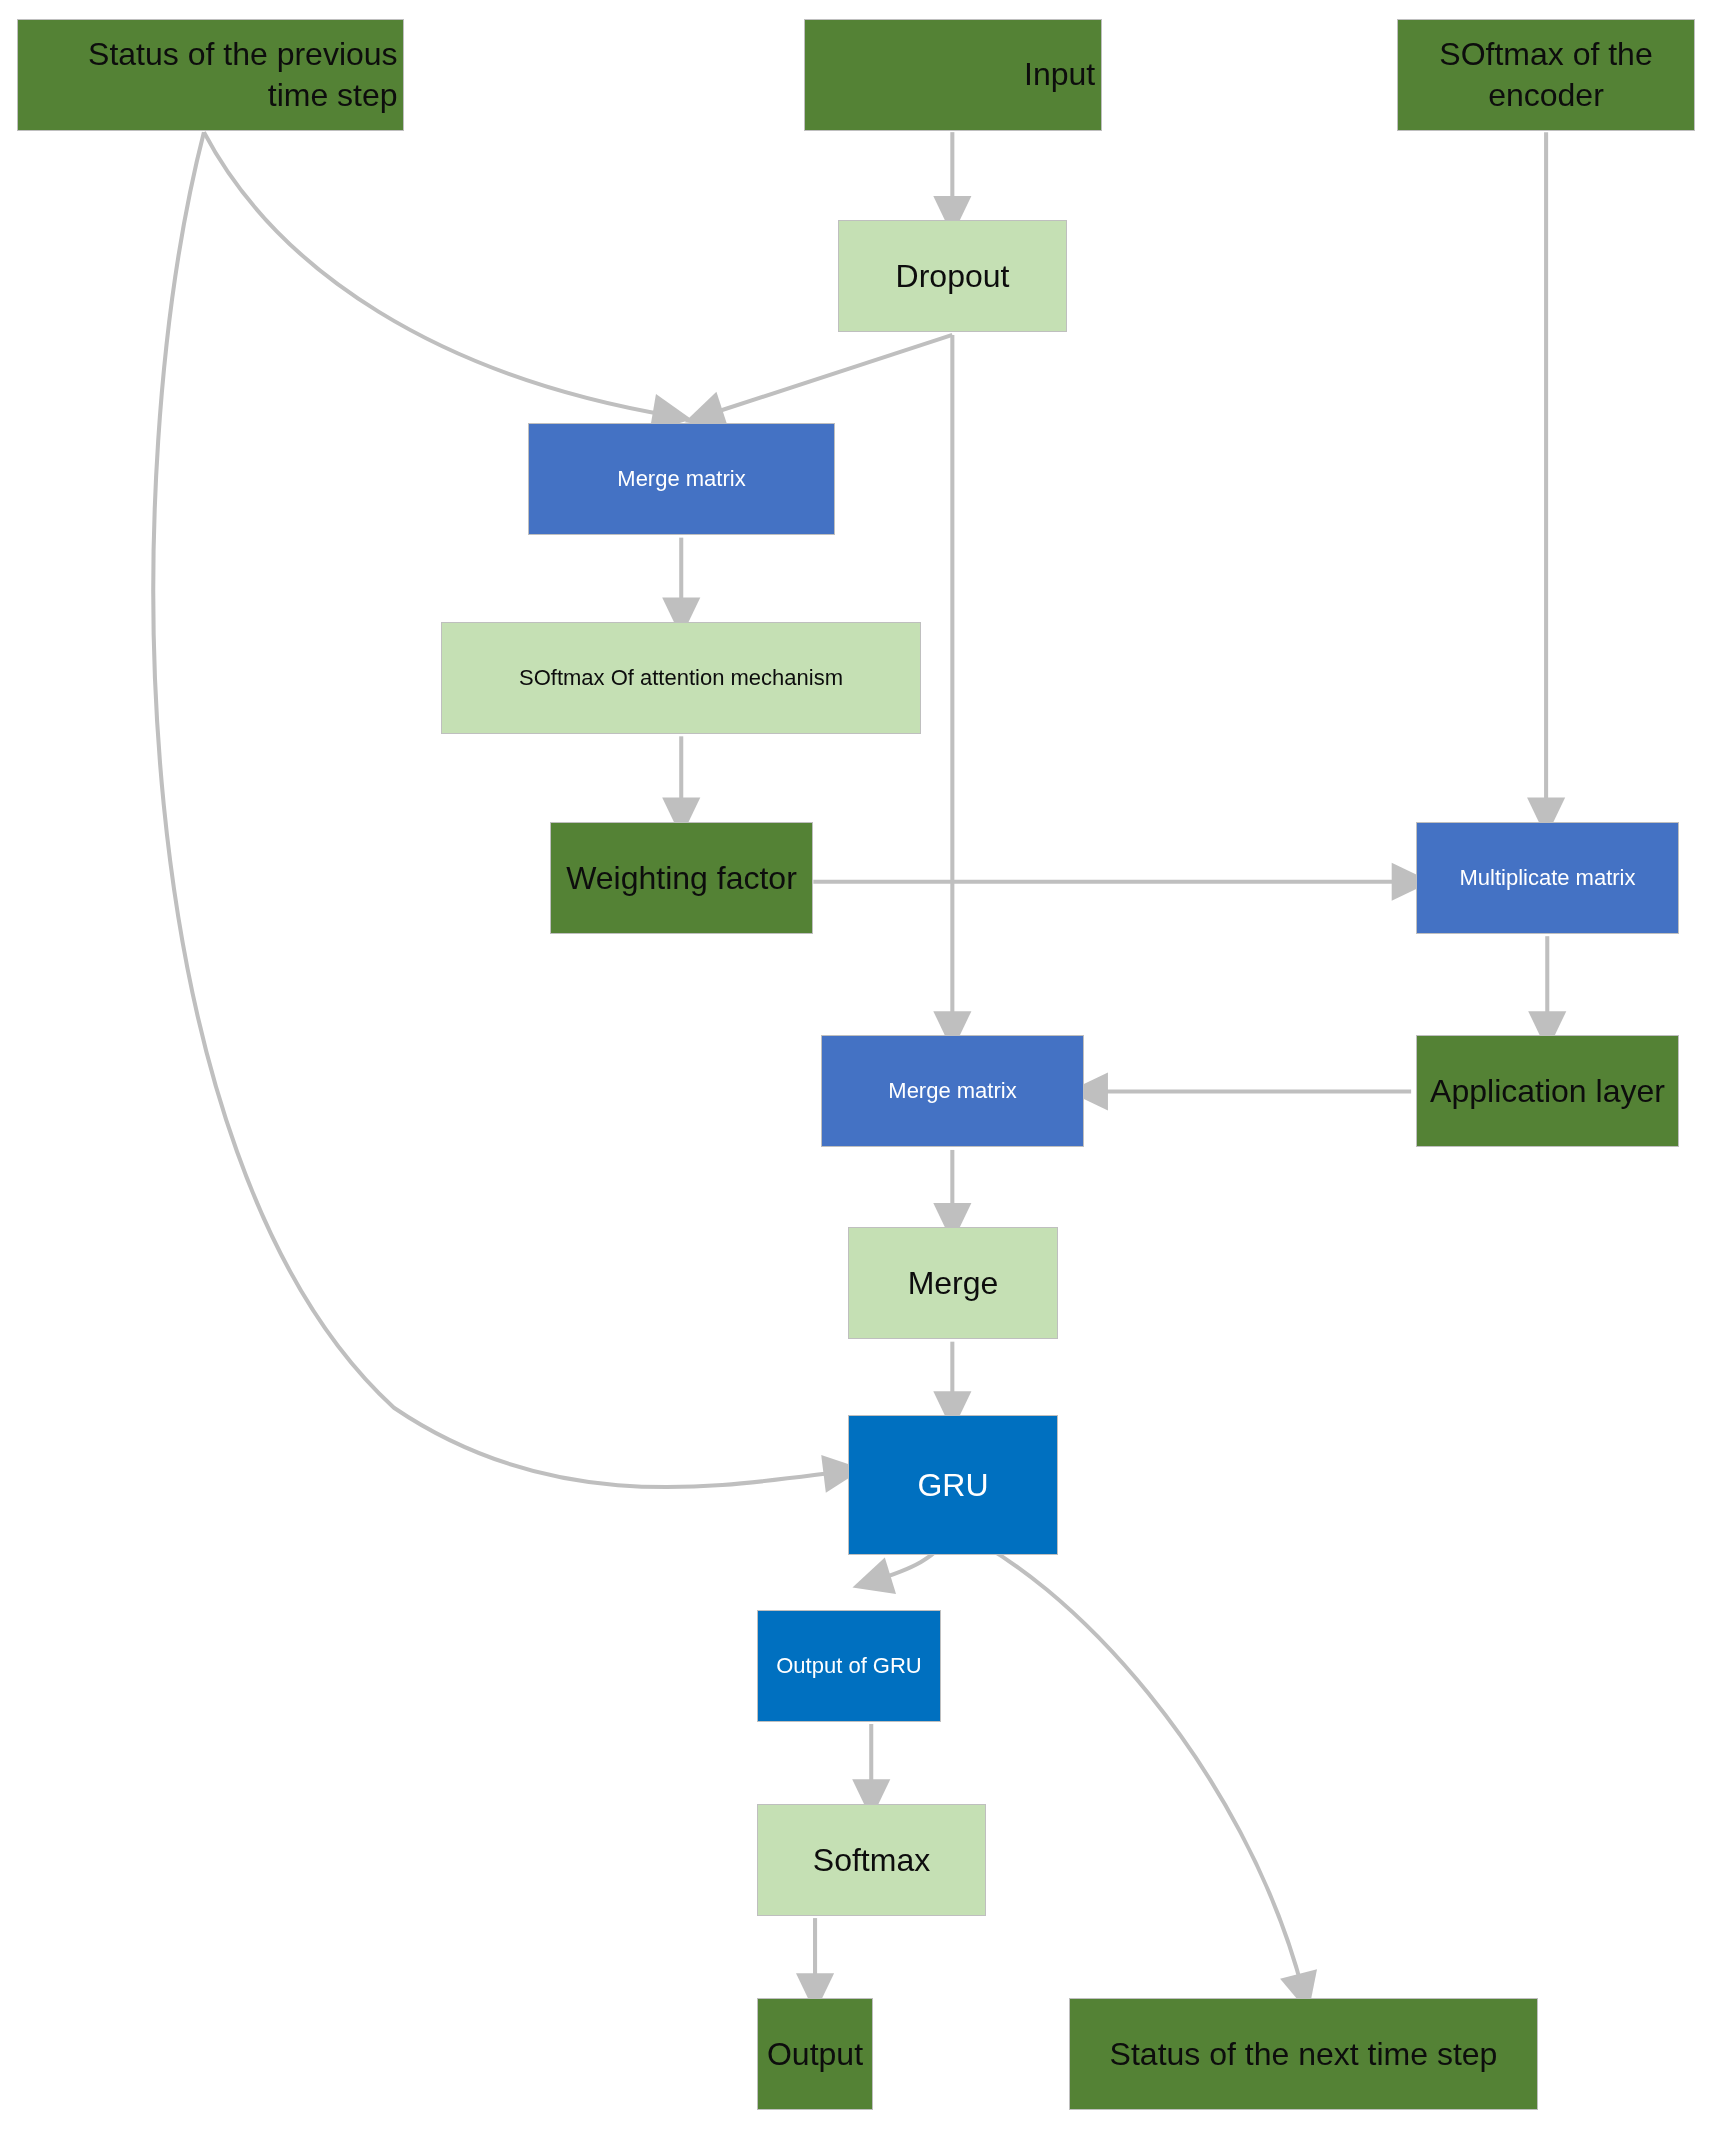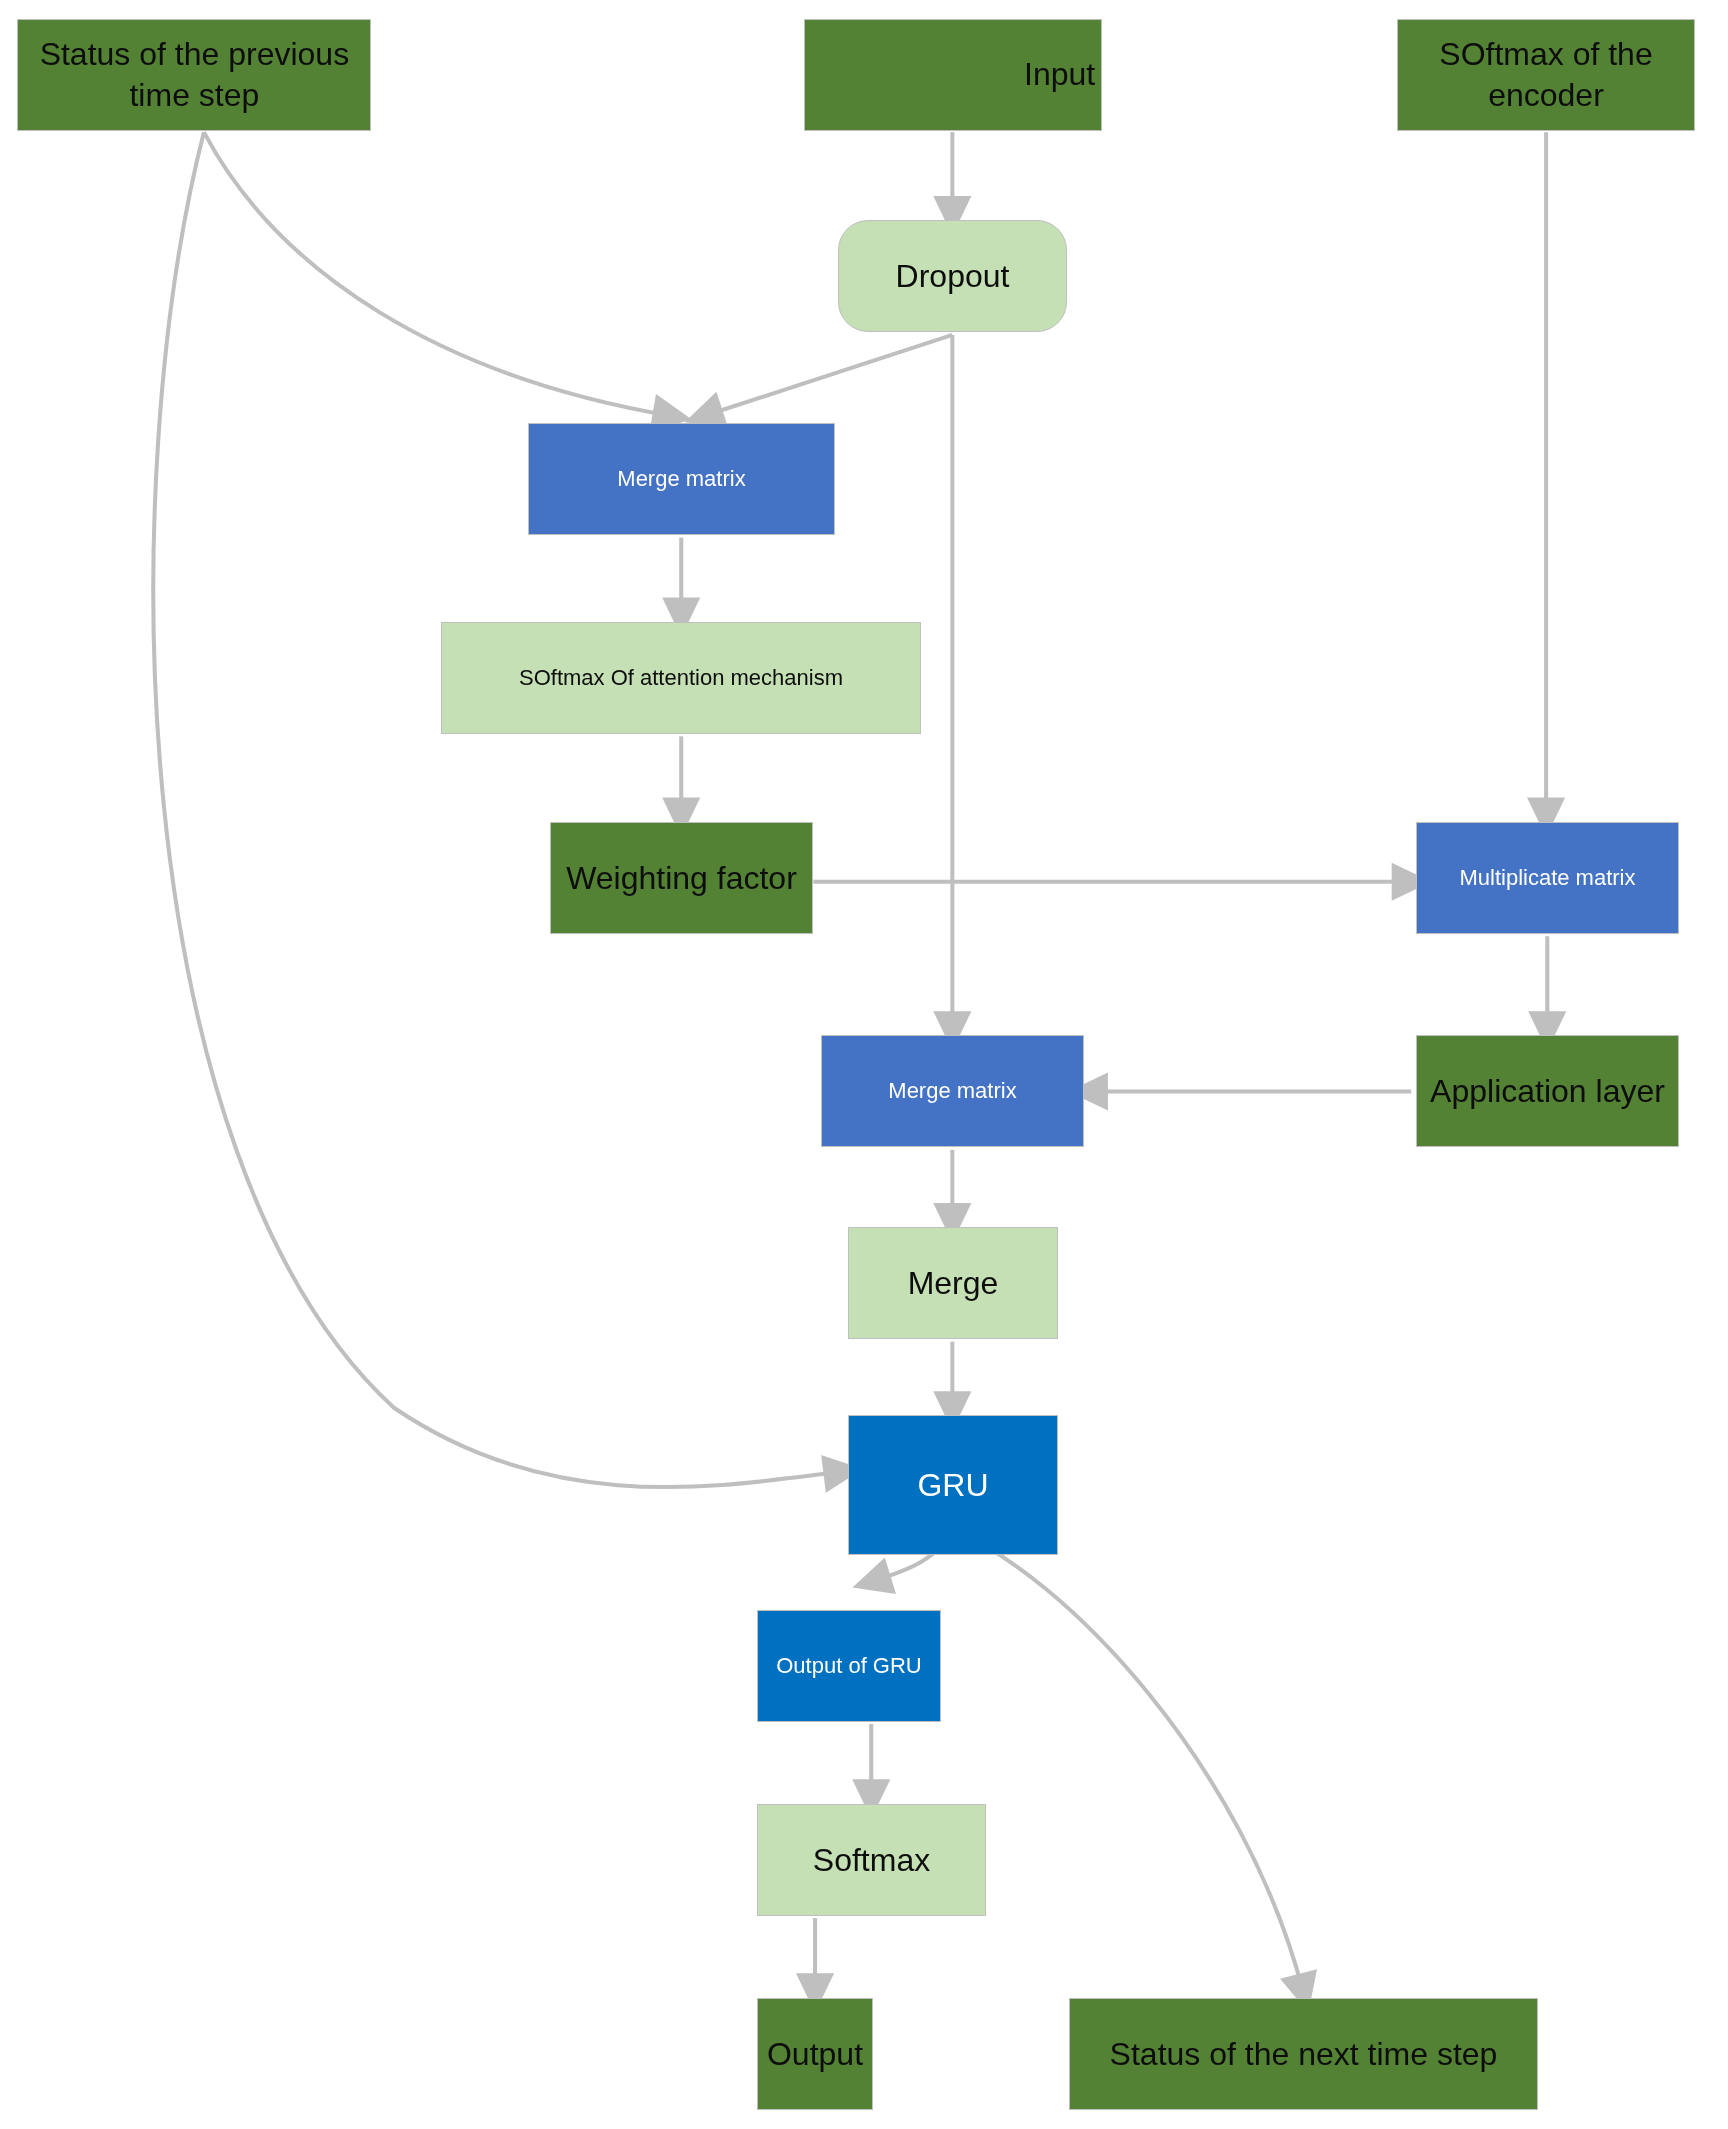--- a/index.html
+++ b/index.html
@@ -59,33 +59,33 @@
       <path d="M1644,2641 C1620,2690 1570,2710 1505,2730"></path>
 
       <path d="M1644,2641 C1840,2720 2150,3050 2250,3440"></path>
 
       <path d="M1504,2976 L1504,3105"></path>
 
       <path d="M1407,3311 L1407,3440"></path>
     </g>
   </svg>
 
-  <div class="node green-dark t56" style="left:17.4px;top:18.5px;width:354px;height:112px;">
+  <div class="node green-dark t56" style="left:17.4px;top:18.5px;width:387px;height:112px;text-align:right;">
     <span class="lbl">Status of the previous time step</span>
   </div>
 
   <div class="node green-dark t56" style="left:804px;top:18.5px;width:298px;height:112px;justify-content:flex-end;">
     <span class="lbl">Input</span>
   </div>
 
   <div class="node green-dark t56" style="left:1397px;top:18.5px;width:298px;height:112px;">
     <span class="lbl">SOftmax of the encoder</span>
   </div>
 
-  <div class="node green-light t56" style="left:838px;top:220px;width:229px;height:112px;border-radius:30px;">
+  <div class="node green-light t56" style="left:838px;top:220px;width:229px;height:112px;">
     <span class="lbl">Dropout</span>
   </div>
 
   <div class="node blue-mid t54" style="left:528px;top:423px;width:307px;height:112px;">
     <span class="lbl">Merge matrix</span>
   </div>
 
   <div class="node green-light t54" style="left:441px;top:622px;width:480px;height:112px;">
     <span class="lbl">SOftmax Of attention mechanism</span>
   </div>

